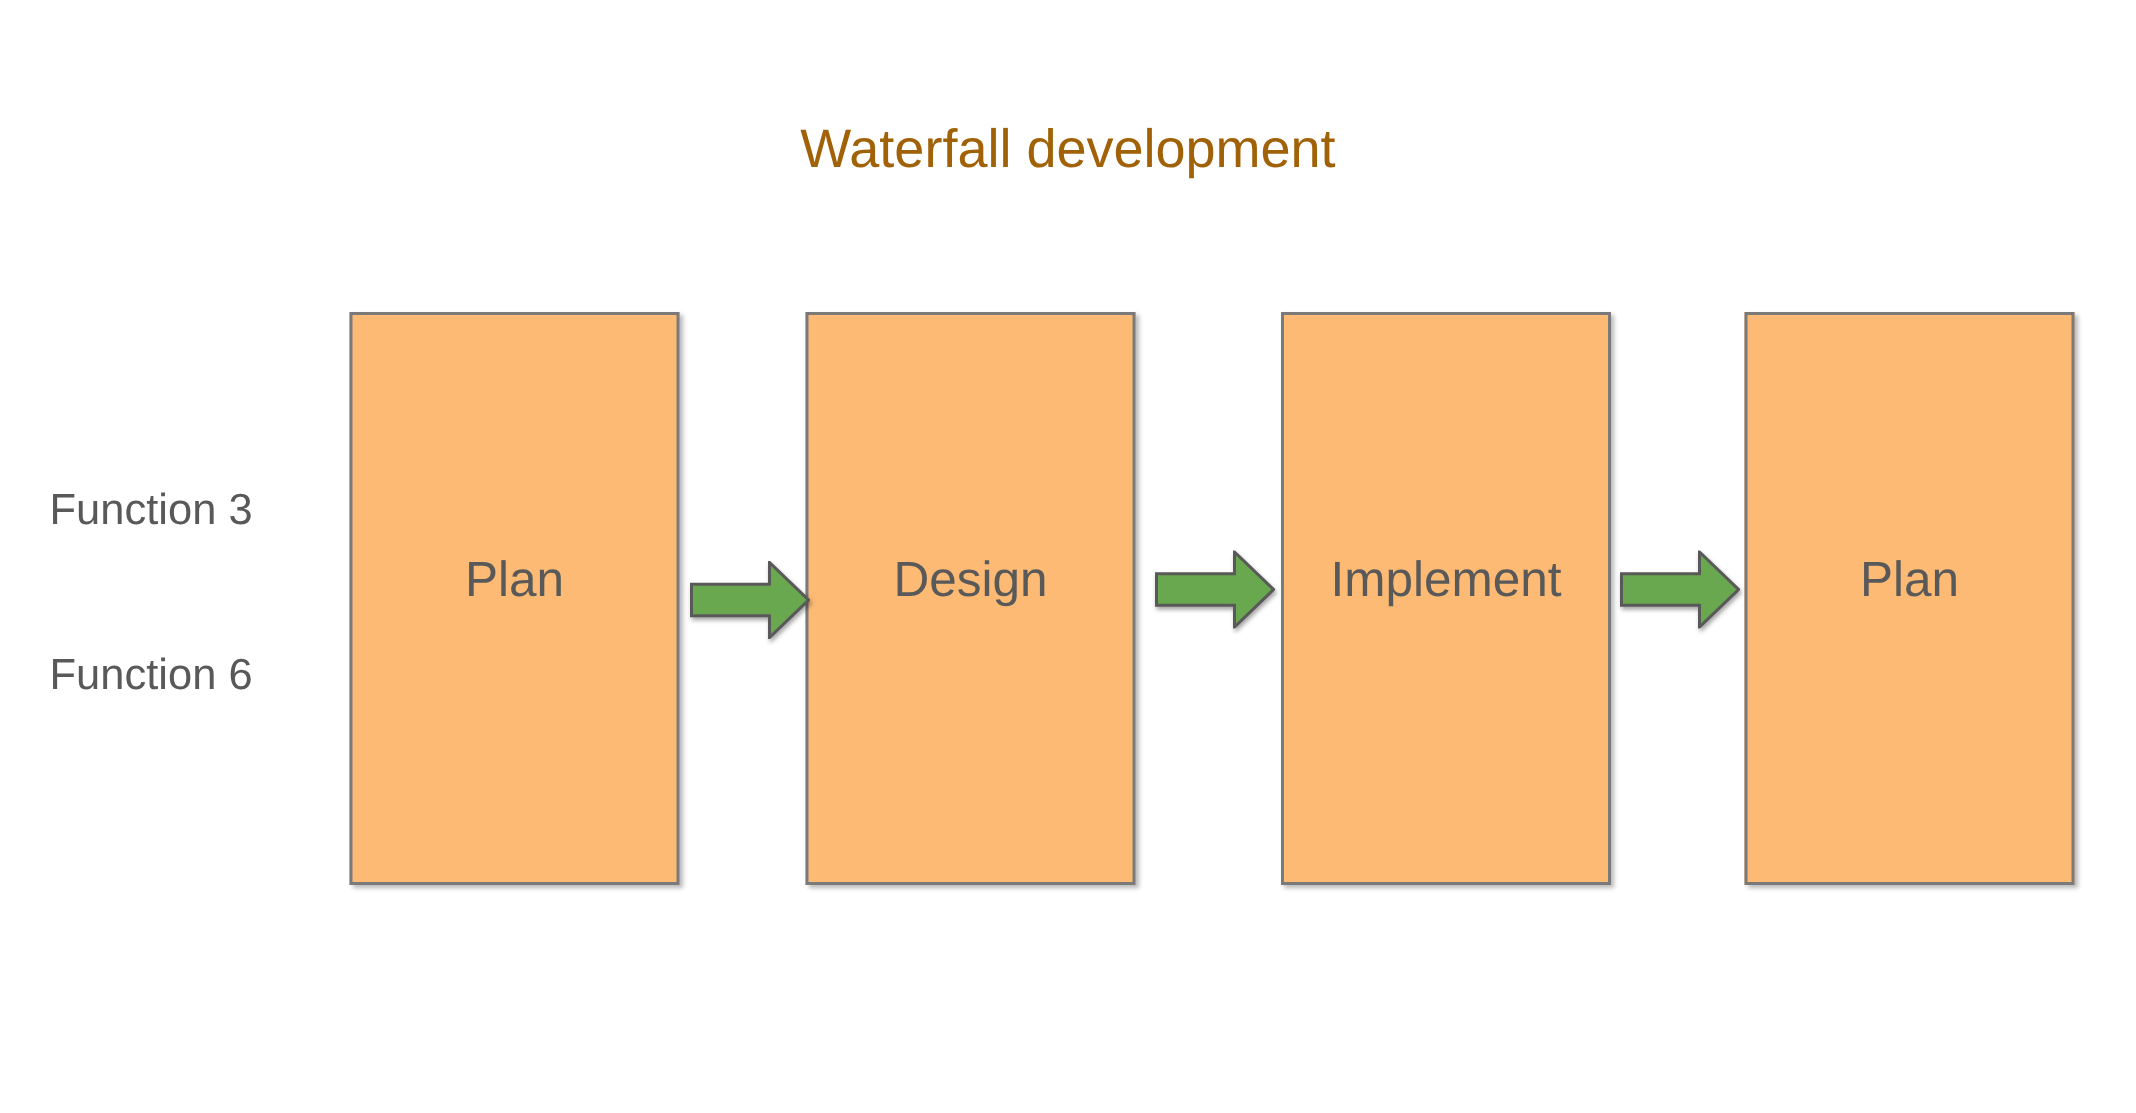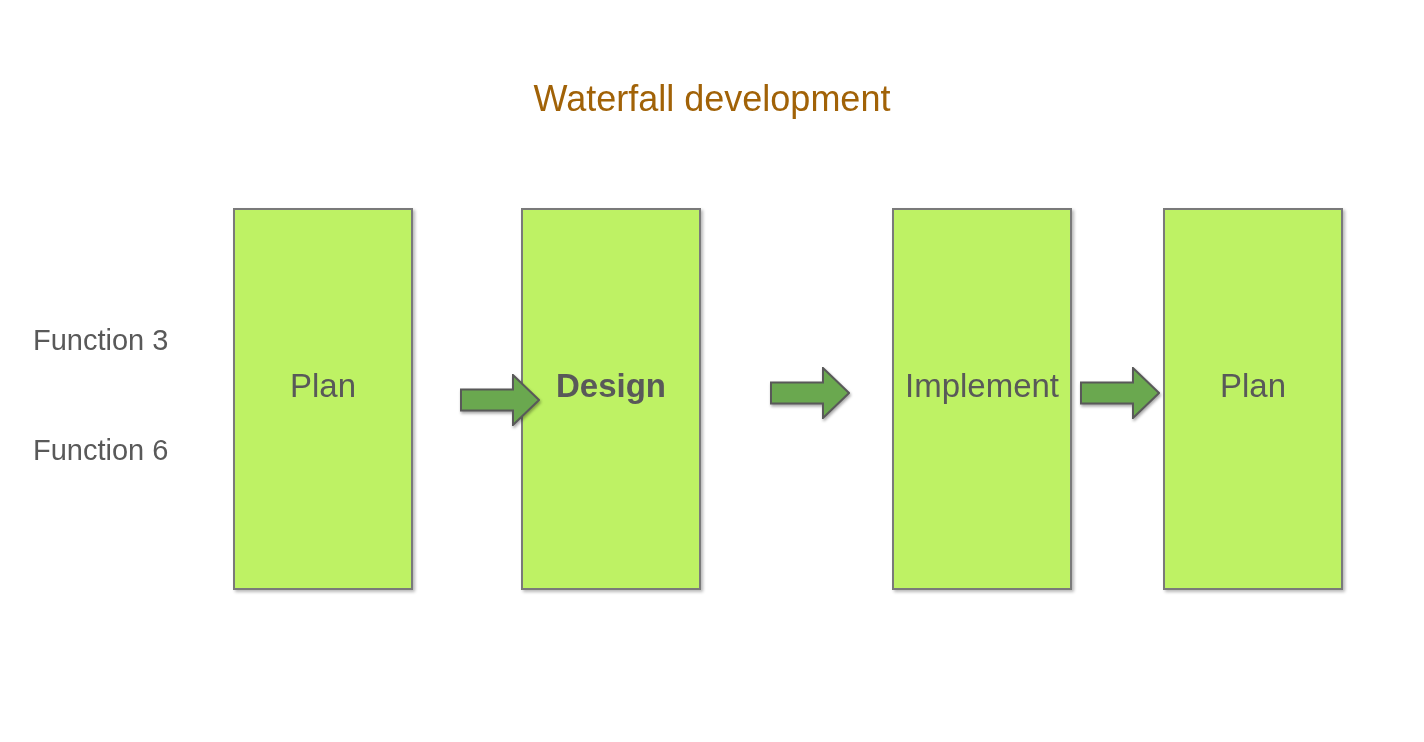--- a/index.html
+++ b/index.html
@@ -36,30 +36,30 @@
     font-size: 29px;
     line-height: 34px;
     color: #595959;
     white-space: nowrap;
   }
   .row-label.rl1 { top: 323px; }
   .row-label.rl2 { top: 433px; }
   .stage-box {
     position: absolute;
     top: 208px;
-    width: 180px;
+    width: 220px;
     height: 382px;
     box-sizing: border-box;
-    background: #bef264;
+    background: #fdba74;
     border: 2px solid #7a7a7a;
     box-shadow: 2px 2px 3px rgba(0,0,0,0.28);
   }
   .stage-box.s0 { left: 233px; }
-  .stage-box.s1 { left: 521px; font-weight: bold; }
-  .stage-box.s2 { left: 854px; margin-left: 38px; }
+  .stage-box.s1 { left: 537px; }
+  .stage-box.s2 { left: 854px; }
   .stage-box.s3 { left: 1163px; }
   .stage-label {
     position: absolute;
     top: 156px;
     left: 0;
     width: 100%;
     text-align: center;
     font-size: 33px;
     line-height: 40px;
     color: #595959;

